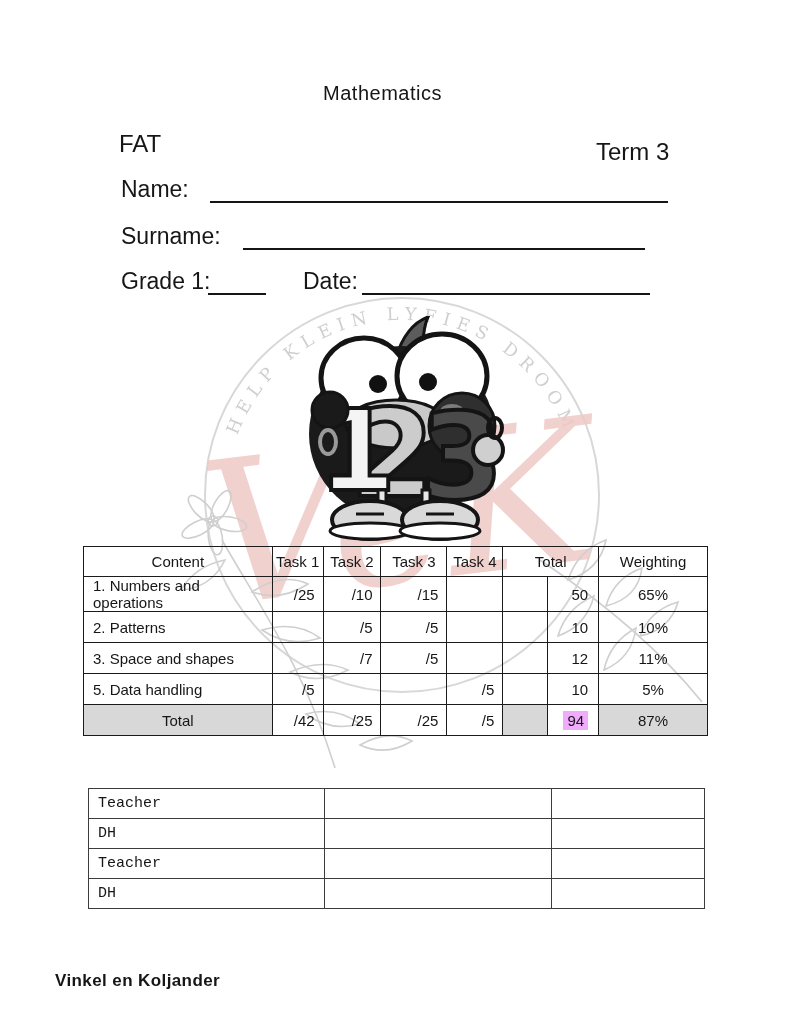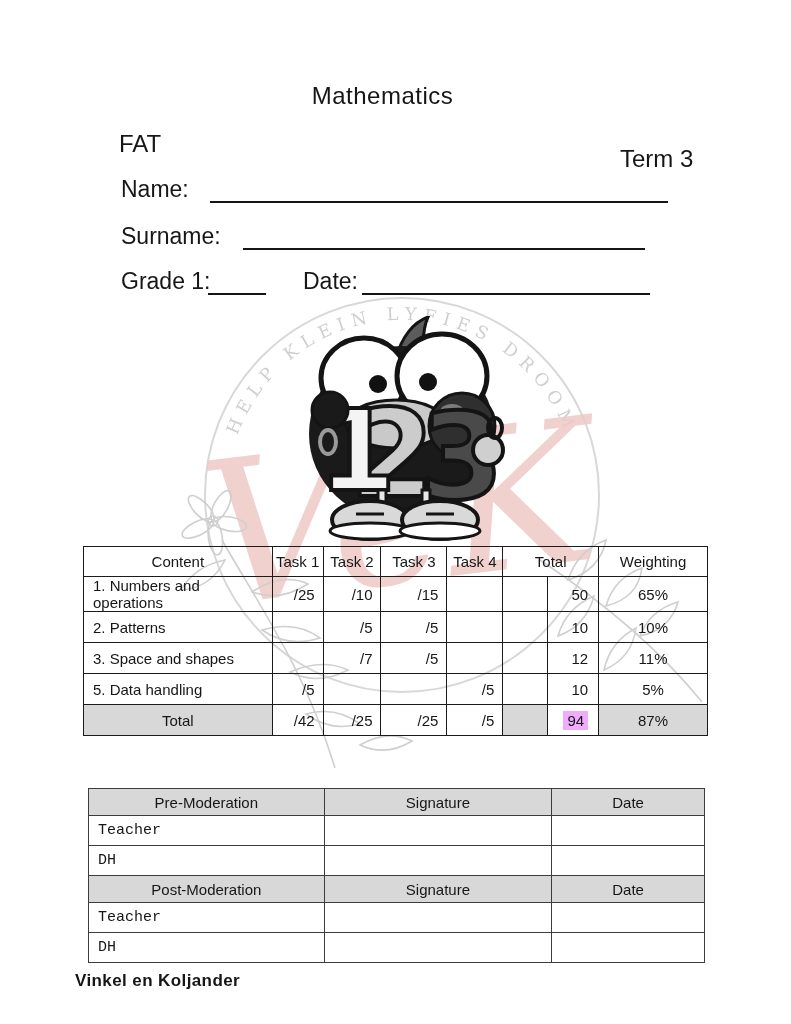--- a/index.html
+++ b/index.html
@@ -3,23 +3,23 @@
 <meta charset="utf-8">
 <style>
   html,body{margin:0;padding:0;background:#777;}
   .page{
     position:relative;width:791px;height:1024px;background:#ffffff;
     margin:0 auto;overflow:hidden;
     font-family:"Liberation Sans", sans-serif;color:#161616;
   }
   .abs{position:absolute;}
   
-  .doc-title{top:82px;left:0;width:765px;text-align:center;font-size:24px;letter-spacing:.5px;}
+  .doc-title{top:82px;left:0;width:765px;text-align:center;font-size:20px;letter-spacing:.5px;}
   .doc-type{top:130px;left:119px;font-size:24px;}
-  .doc-term{top:145px;left:596px;font-size:24px;margin-left:24px;}
+  .doc-term{top:138px;left:596px;font-size:24px;}
   .field-label{font-size:23px;}
   .fill-line{border-bottom:2px solid #151515;height:0;}
   
   .wm-layer{top:0;left:0;z-index:0;}
   .illus{top:316px;left:292px;z-index:1;}
   .content{z-index:2;}
   
   table{border-collapse:collapse;}
   .score-table{top:546px;left:83px;width:625px;font-size:15px;background:transparent;}
   .score-table td{border:1.5px solid #1b1b1b;padding:0;background:transparent;}
@@ -34,21 +34,21 @@
   .score-table .total-label{text-align:center;}
   .hl{background:#f0abfc;padding:1px 4px;}
   
   .mod-table{top:788px;left:88px;width:617px;font-size:15px;}
   .mod-table td{border:1.3px solid #3c3c3c;padding:0;}
   .mod-table tr{height:30px;}
   .mod-table tr.mhdr{height:27px;}
   .mod-table .mhdr td{background:#d8d8d8;text-align:center;}
   .mod-table .c-label{text-align:left;padding-left:9px;font-family:Liberation Mono, monospace;}
   
-  .brand{top:971px;left:55px;font-size:17px;font-weight:bold;letter-spacing:.4px;margin-left:20px;}
+  .brand{top:971px;left:55px;font-size:17px;font-weight:bold;letter-spacing:.4px;}
 </style>
 </head>
 <body>
 
 <div class="page">
 
   <svg class="abs wm-layer" width="791" height="1024" viewBox="0 0 791 1024" aria-hidden="true">
     <defs>
       <path id="arcTop" d="M 237.6 554.9 A 175 175 0 1 1 566.4 554.9" fill="none"></path>
     </defs>
@@ -203,39 +203,29 @@
   </tbody>
     </table>
 
   <table class="abs content mod-table">
     <colgroup>
         <col style="width:236px">
         <col style="width:228px">
         <col style="width:153px">
       </colgroup>
     <tbody>
-        <tr class="mhdr">
-      <td>Pre-Moderation</td>
-      <td>Signature</td>
-      <td>Date</td>
-    </tr>
     <tr>
       <td class="c-label">Teacher</td>
       <td></td>
       <td></td>
     </tr>
     <tr>
       <td class="c-label">DH</td>
       <td></td>
       <td></td>
-    </tr>
-    <tr class="mhdr">
-      <td>Post-Moderation</td>
-      <td>Signature</td>
-      <td>Date</td>
     </tr>
     <tr>
       <td class="c-label">Teacher</td>
       <td></td>
       <td></td>
     </tr>
     <tr>
       <td class="c-label">DH</td>
       <td></td>
       <td></td>

